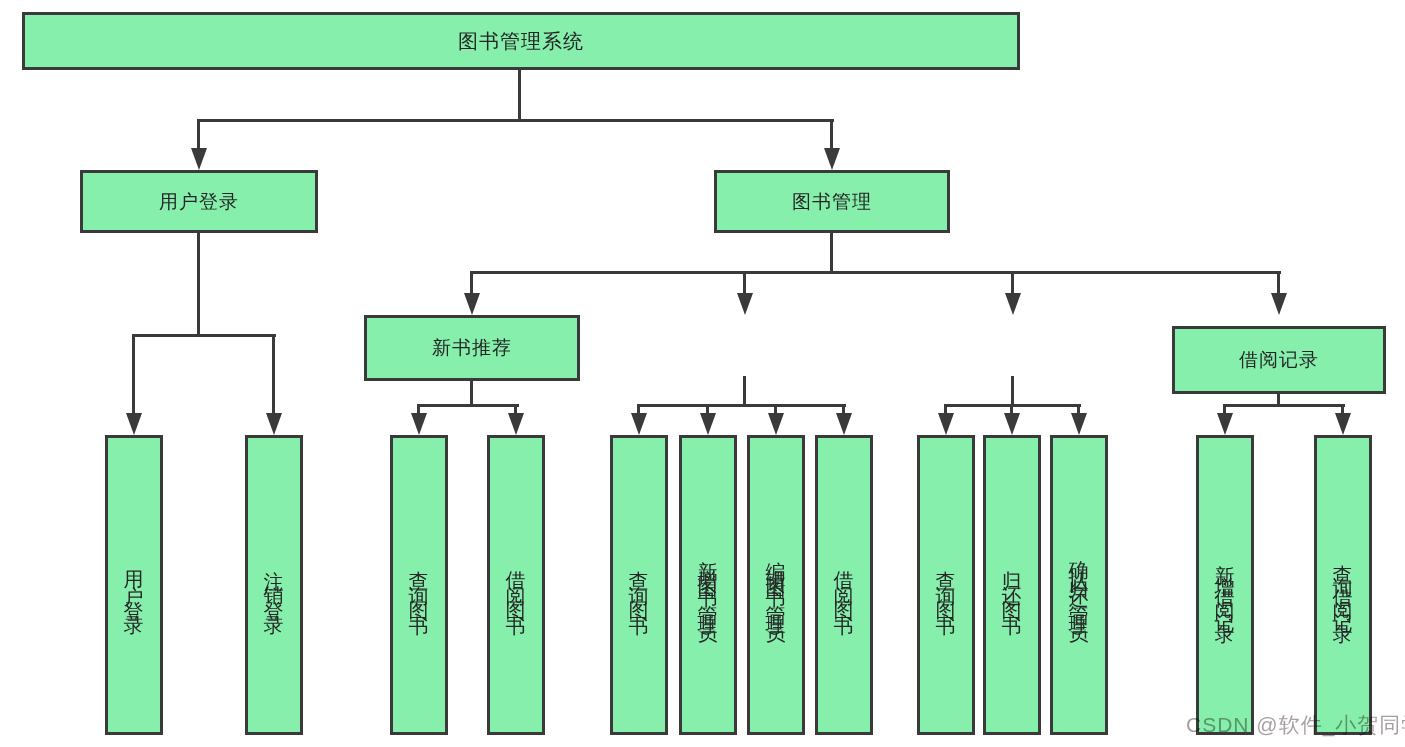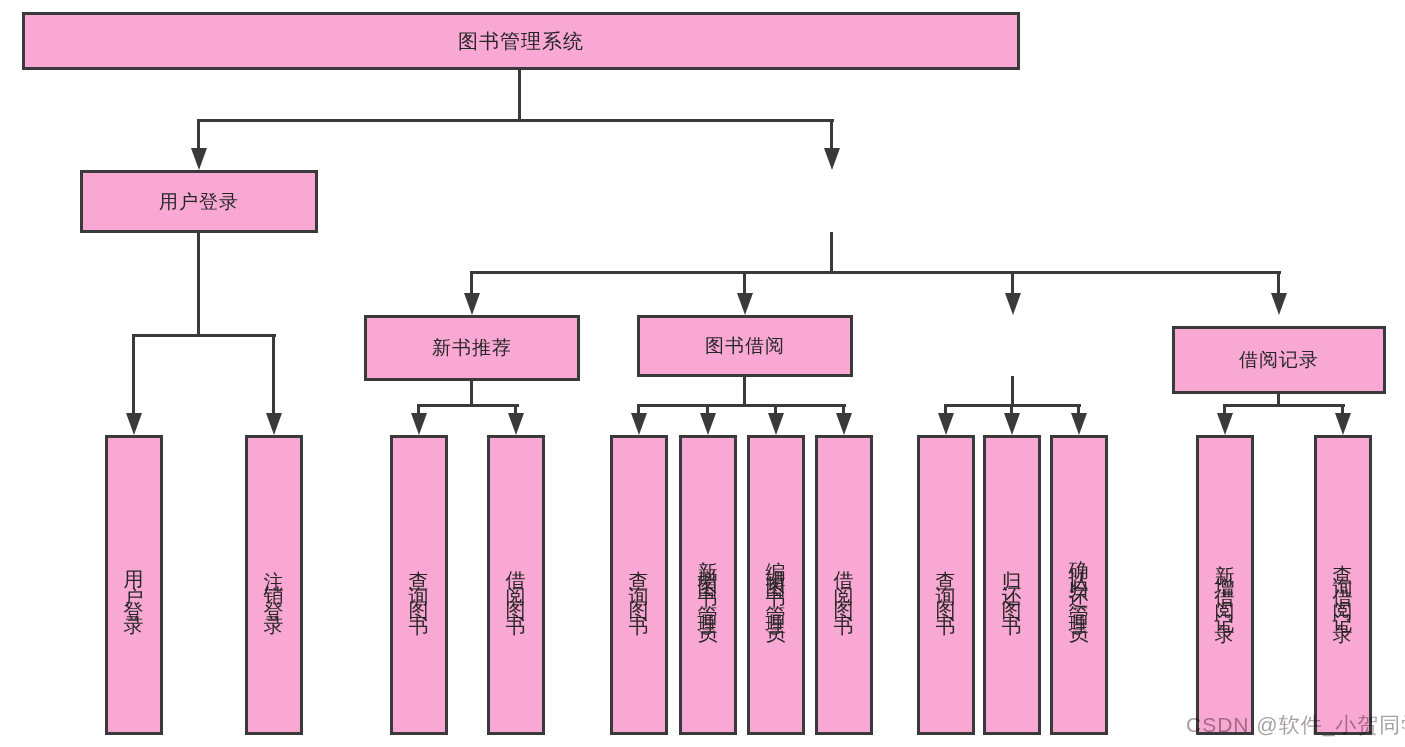--- a/index.html
+++ b/index.html
@@ -2,21 +2,21 @@
 <html><head>
 <meta charset="utf-8">
 <style>
   html,body{margin:0;padding:0;background:#ffffff;}
   body{font-family:"Liberation Sans","DejaVu Sans",sans-serif;}
   .stage{position:relative;width:1405px;height:747px;background:#ffffff;overflow:hidden;}
   .line{position:absolute;background:#3a3a3a;}
   .arrow{position:absolute;width:0;height:0;
          border-left:8px solid transparent;border-right:8px solid transparent;
          border-top:22px solid #3a3a3a;}
-  .node{position:absolute;box-sizing:border-box;background:#f9a8d4;
+  .node{position:absolute;box-sizing:border-box;background:#86efac;
         border:3px solid #3a3a3a;display:flex;align-items:center;justify-content:center;
         font-size:19px;color:#262626;letter-spacing:1px;white-space:nowrap;}
   .node--root{font-size:20px;}
   .leaf{writing-mode:vertical-rl;text-orientation:mixed;font-size:20px;
         letter-spacing:15px;white-space:normal;line-height:1;}
   .leaf--mid{letter-spacing:12px;}
   .leaf--long{letter-spacing:9px;}
   .watermark{position:absolute;left:1186px;top:711px;font-size:21px;color:#a8a0a0;
              letter-spacing:1px;mix-blend-mode:multiply;z-index:9;white-space:nowrap;}
 </style>
@@ -84,26 +84,26 @@
   <div class="arrow" style="left:1217px;top:413px;"></div>
   <div class="arrow" style="left:1335px;top:413px;"></div>
 
   <div class="node node--root" style="left:22px;top:12px;width:998px;height:58px;">
     <span>图书管理系统</span>
   </div>
 
   <div class="node" style="left:80px;top:170px;width:238px;height:63px;">
     <span>用户登录</span>
   </div>
+  <div class="node" style="left:714px;top:170px;width:236px;height:63px;">
+    <span>图书管理</span>
+  </div>
 
   <div class="node" style="left:364px;top:315px;width:216px;height:66px;">
     <span>新书推荐</span>
-  </div>
-  <div class="node" style="left:637px;top:315px;width:216px;height:62px;">
-    <span>图书借阅</span>
   </div>
   <div class="node" style="left:1172px;top:326px;width:214px;height:68px;">
     <span>借阅记录</span>
   </div>
 
   <div class="node leaf" style="left:105px;top:435px;width:58px;height:300px;">
     <span>用户登录</span>
   </div>
   <div class="node leaf" style="left:245px;top:435px;width:58px;height:300px;">
     <span>注销登录</span>

